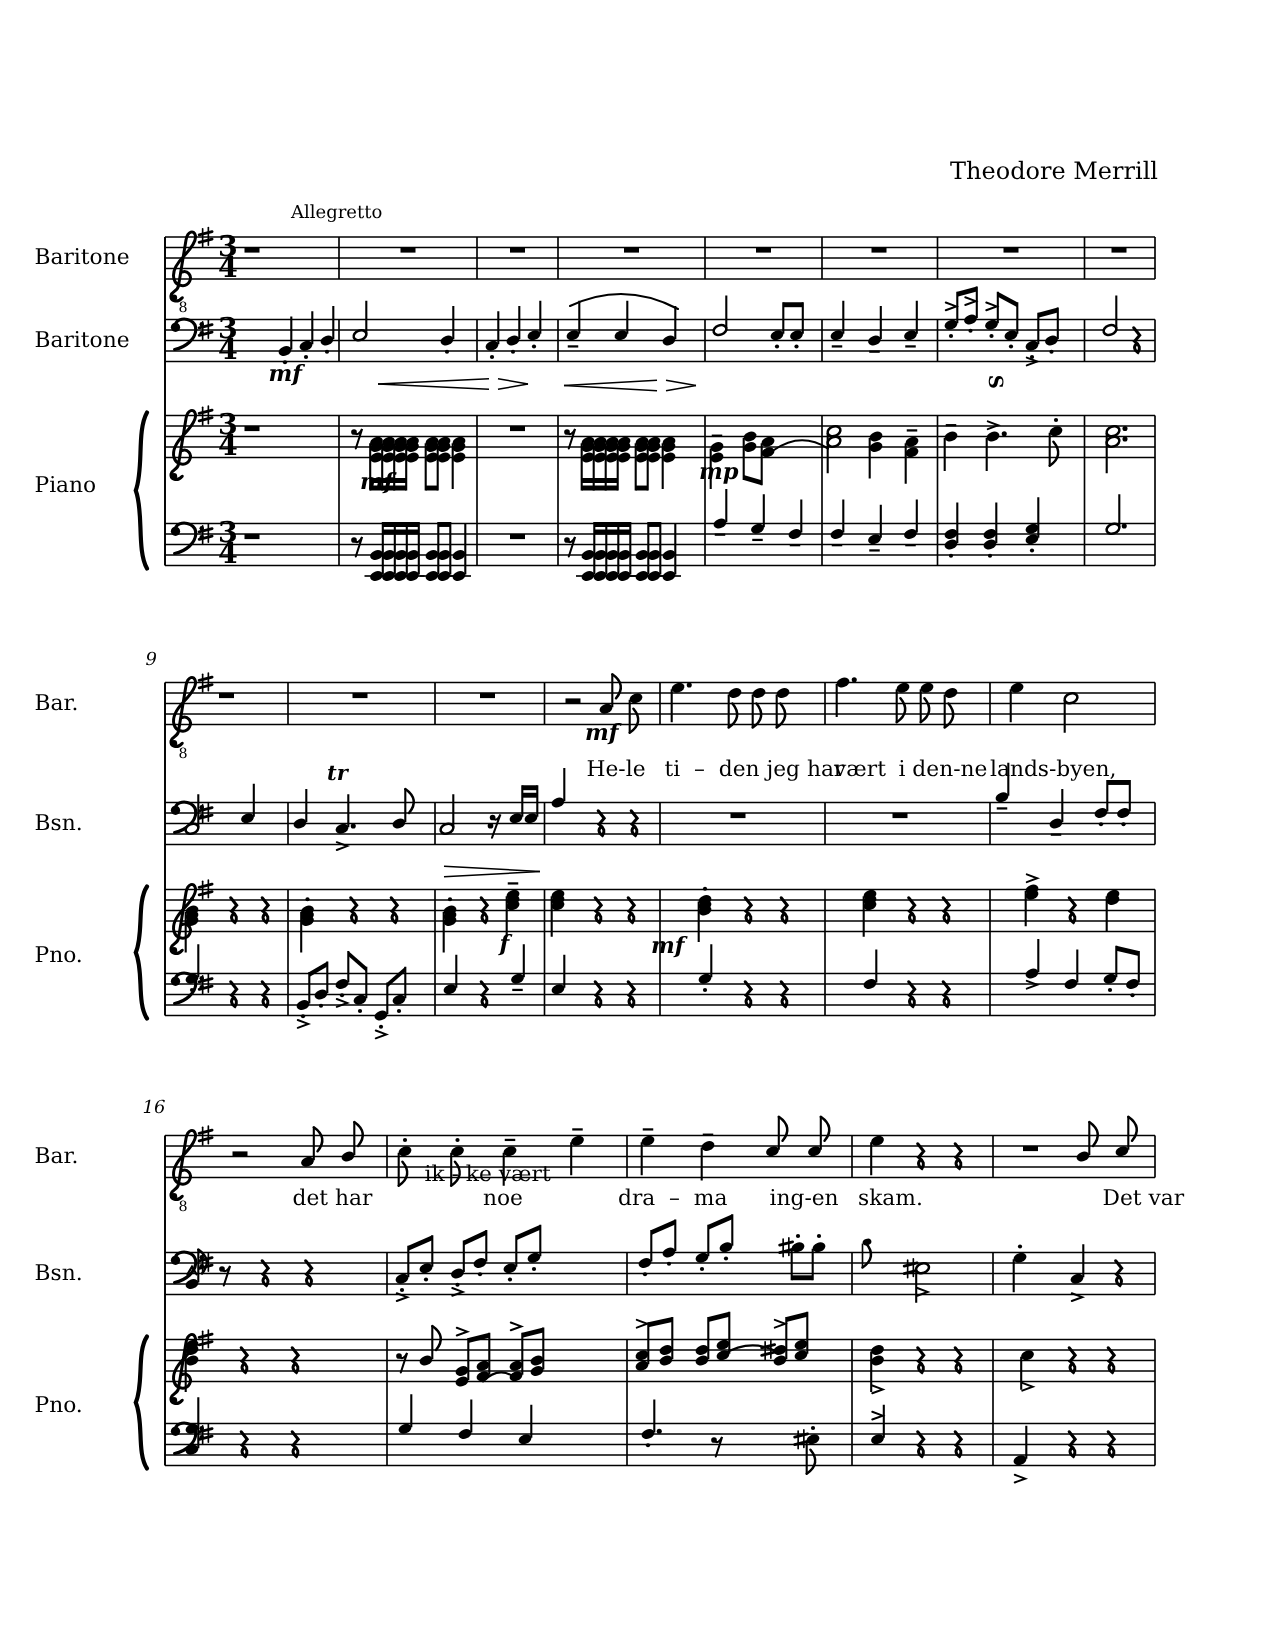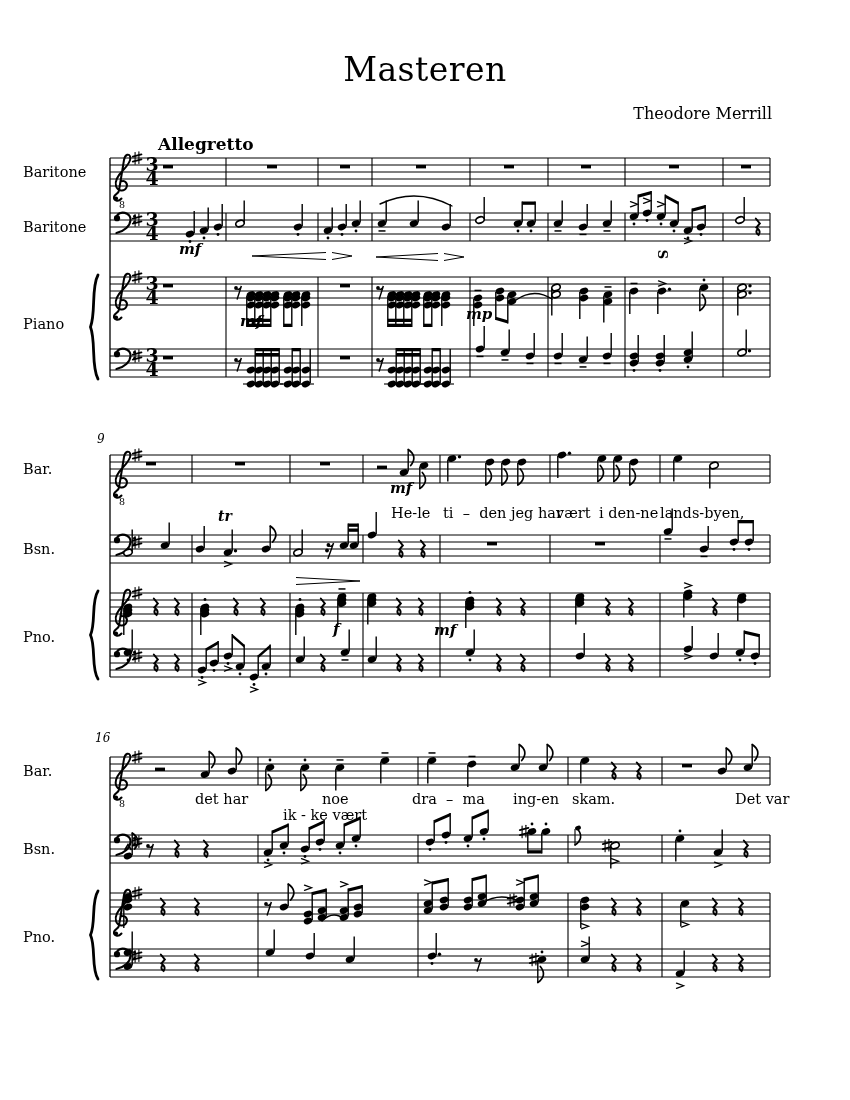--- a/index.html
+++ b/index.html
@@ -1,21 +1,21 @@
 <!DOCTYPE html>
 <html><head>
 <meta charset="utf-8">
 <style>
   html,body{margin:0;padding:0;background:#e8e8e8;}
   #page{position:relative;width:850px;height:1100px;background:#ffffff;overflow:hidden;
         font-family:"DejaVu Serif",serif;color:#000;}
   .abs{position:absolute;}
   .t-title{width:850px;text-align:center;font-size:33px;letter-spacing:.5px;}
   .t-composer{right:78px;font-size:16px;}
-  .t-tempo{font-weight:bold;font-size:17px;font-family:"DejaVu Serif",serif;}
+  .t-tempo{font-weight:normal;font-size:12px;font-family:"DejaVu Serif",serif;margin-left:36px;}
   .part-label{width:80px;font-size:14.5px;}
   .t-dyn{font-style:italic;font-weight:bold;font-size:15px;font-family:"DejaVu Serif",serif;}
   .t-orn{font-style:italic;font-weight:bold;font-size:14px;}
   .t-mnum{font-style:italic;font-size:12px;}
   .t-lyr{font-size:14.5px;white-space:pre;}
   .t-turn{font-weight:bold;font-size:13px;transform:rotate(90deg);transform-origin:50% 50%;}
   svg{position:absolute;left:0;top:0;}
 </style>
 </head>
 <body>
@@ -952,21 +952,20 @@
       <path d="M581.5,941.15 L588.5,943.75 L581.5,946.35" stroke="#000" stroke-width="1.3" fill="none" stroke-linecap="round"></path>
       <path d="M611.8,954.5 L615.8,959.5 L612.4,963.5 C616,966 616.4,968.5 614.6,971 C611.6,969 611.8,966.5 614,965.2" stroke="#000" stroke-width="2" fill="none" stroke-linecap="round"></path>
       <path d="M636.8,954.5 L640.8,959.5 L637.4,963.5 C641,966 641.4,968.5 639.6,971 C636.6,969 636.8,966.5 639,965.2" stroke="#000" stroke-width="2" fill="none" stroke-linecap="round"></path>
       <ellipse cx="680" cy="973.5" rx="4.4" ry="3.1" transform="rotate(-20 680 973.5)" fill="#000"></ellipse>
       <line x1="684.2" y1="972.5" x2="684.2" y2="950.5" stroke="#000" stroke-width="1.4"></line>
       <path d="M676.5,983.15 L683.5,985.75 L676.5,988.35" stroke="#000" stroke-width="1.3" fill="none" stroke-linecap="round"></path>
       <path d="M712.8,954.5 L716.8,959.5 L713.4,963.5 C717,966 717.4,968.5 715.6,971 C712.6,969 712.8,966.5 715,965.2" stroke="#000" stroke-width="2" fill="none" stroke-linecap="round"></path>
       <path d="M738.8,954.5 L742.8,959.5 L739.4,963.5 C743,966 743.4,968.5 741.6,971 C738.6,969 738.8,966.5 741,965.2" stroke="#000" stroke-width="2" fill="none" stroke-linecap="round"></path>
     </svg>
 
-  <div class="abs t-title" style="top:50px;left:0;">Masteren</div>
   <div class="abs t-composer" style="top:104px;">Theodore Merrill</div>
   <div class="abs t-tempo" style="left:158px;top:134px;">Allegretto</div>
 
   <div class="abs part-label" style="left:23px;top:164px;">Baritone</div>
   <div class="abs part-label" style="left:23px;top:219px;">Baritone</div>
   <div class="abs part-label" style="left:23px;top:316px;">Piano</div>
 
   <div class="abs part-label" style="left:23px;top:461px;">Bar.</div>
   <div class="abs part-label" style="left:23px;top:541px;">Bsn.</div>
   <div class="abs part-label" style="left:23px;top:629px;">Pno.</div>
@@ -985,20 +984,20 @@
       <span class="abs t-dyn" style="left: 390px; top: 479px;">mf</span>
       <span class="abs t-dyn" style="left: 333px; top: 620px;">f</span>
       <span class="abs t-dyn" style="left: 434px; top: 621px;">mf</span>
       <span class="abs t-lyr" style="left: 391px; top: 505px;">He-le</span>
       <span class="abs t-lyr" style="left: 443px; top: 505px;">ti  –  den jeg har</span>
       <span class="abs t-lyr" style="left: 556px; top: 505px;">vært</span>
       <span class="abs t-lyr" style="left: 599px; top: 505px;">i den-ne</span>
       <span class="abs t-lyr" style="left: 660px; top: 505px;">lands-byen,</span>
       <span class="abs t-mnum" style="left: 95px; top: 731px;">16</span>
       <span class="abs t-lyr" style="left: 195px; top: 791px;">det har</span>
-      <span class="abs t-lyr" style="left: 243px; top: 807px; padding-left: 40px;">ik - ke vært</span>
+      <span class="abs t-lyr" style="left: 243px; top: 775px; padding-left: 40px;">ik - ke vært</span>
       <span class="abs t-lyr" style="left: 322px; top: 791px;">noe</span>
       <span class="abs t-lyr" style="left: 412px; top: 791px;">dra  –  ma</span>
       <span class="abs t-lyr" style="left: 513px; top: 791px;">ing-en</span>
       <span class="abs t-lyr" style="left: 572px; top: 791px;">skam.</span>
       <span class="abs t-lyr" style="left: 735px; top: 791px;">Det var</span>
     </div>
 </div>
 
 </body></html>

